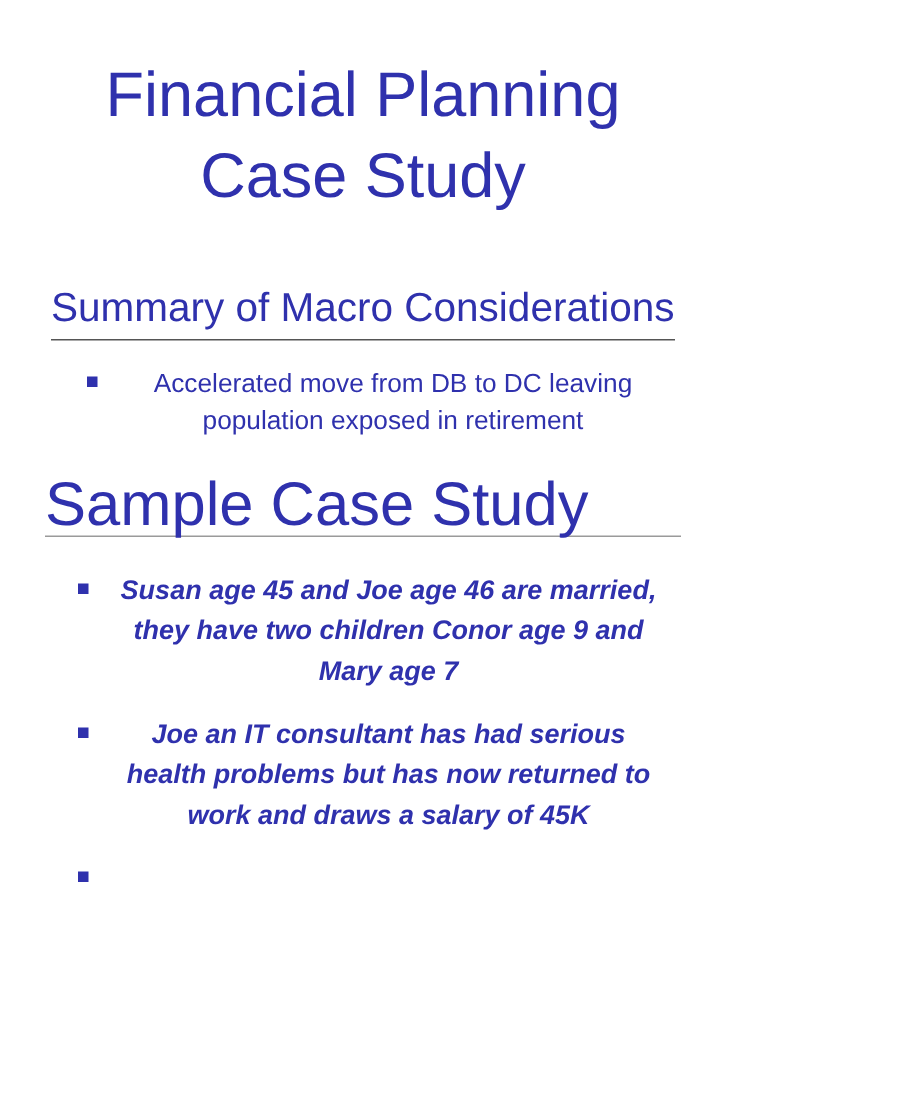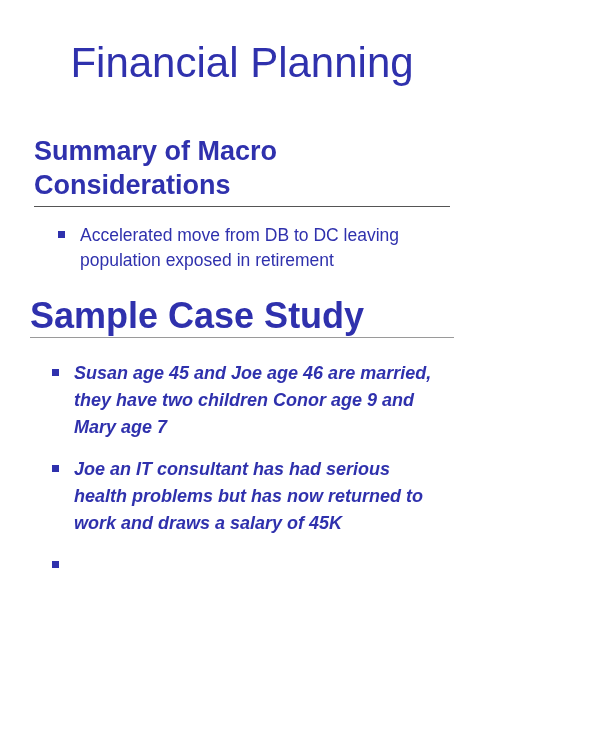--- a/index.html
+++ b/index.html
@@ -32,43 +32,44 @@
     font-weight: normal;
     color: #2f31ad;
     letter-spacing: 0px;
   }
   .section-heading {
     margin-top: 44px;
     margin-left: 12px;
     font-size: 27px;
     line-height: 34px;
     color: #2f31ad;
-    font-weight: bold;
+    font-weight: normal;
   }
   .section-heading.big {
-    font-size: 36px;
+    font-size: 41px;
     margin-top: 26px;
     margin-left: 8px;
   }
   .rule {
     margin-top: 4px;
     margin-left: 12px;
     margin-right: 12px;
     border-bottom: 1.5px solid #555555;
     height: 0;
   }
   .rule.light {
     border-bottom: 1px solid #9a9a9a;
     margin-left: 8px;
     margin-right: 8px;
   }
   ul.bullets {
     list-style: none;
     margin: 0;
     padding: 0;
+    text-align: center;
   }
   ul.bullets.first {
     margin-top: 16px;
     margin-left: 34px;
     margin-right: 18px;
   }
   ul.bullets.second {
     margin-top: 22px;
     margin-left: 28px;
     margin-right: 18px;
@@ -104,20 +105,21 @@
     top: 9px;
   }
 </style>
 </head>
 <body>
 
 <div class="slide">
 
   <div class="title-block">
     <div class="title-line">Financial Planning</div>
+    <div class="title-line">Case Study</div>
   </div>
 
   <div class="section-heading">Summary of Macro Considerations</div>
   <div class="rule"></div>
 
   <ul class="bullets first">
     <li>
       <span class="marker"></span>
       <span>Accelerated move from DB to DC leaving population exposed in retirement</span>
     </li>

